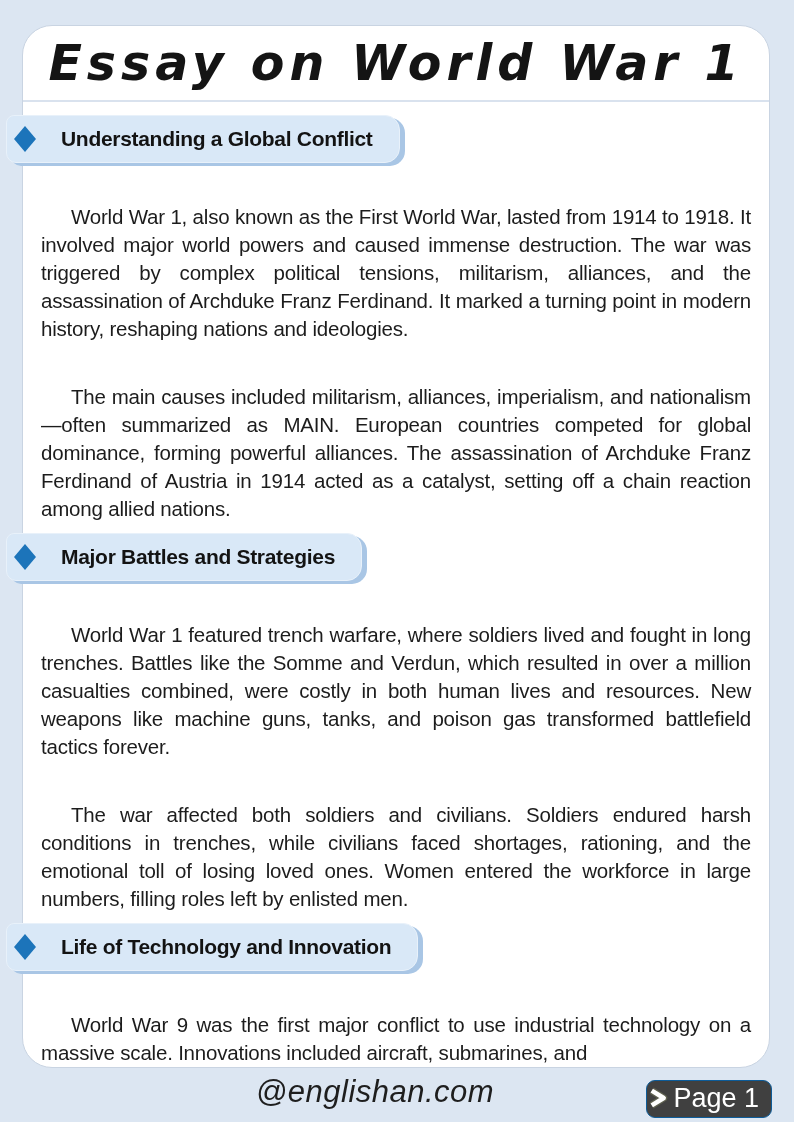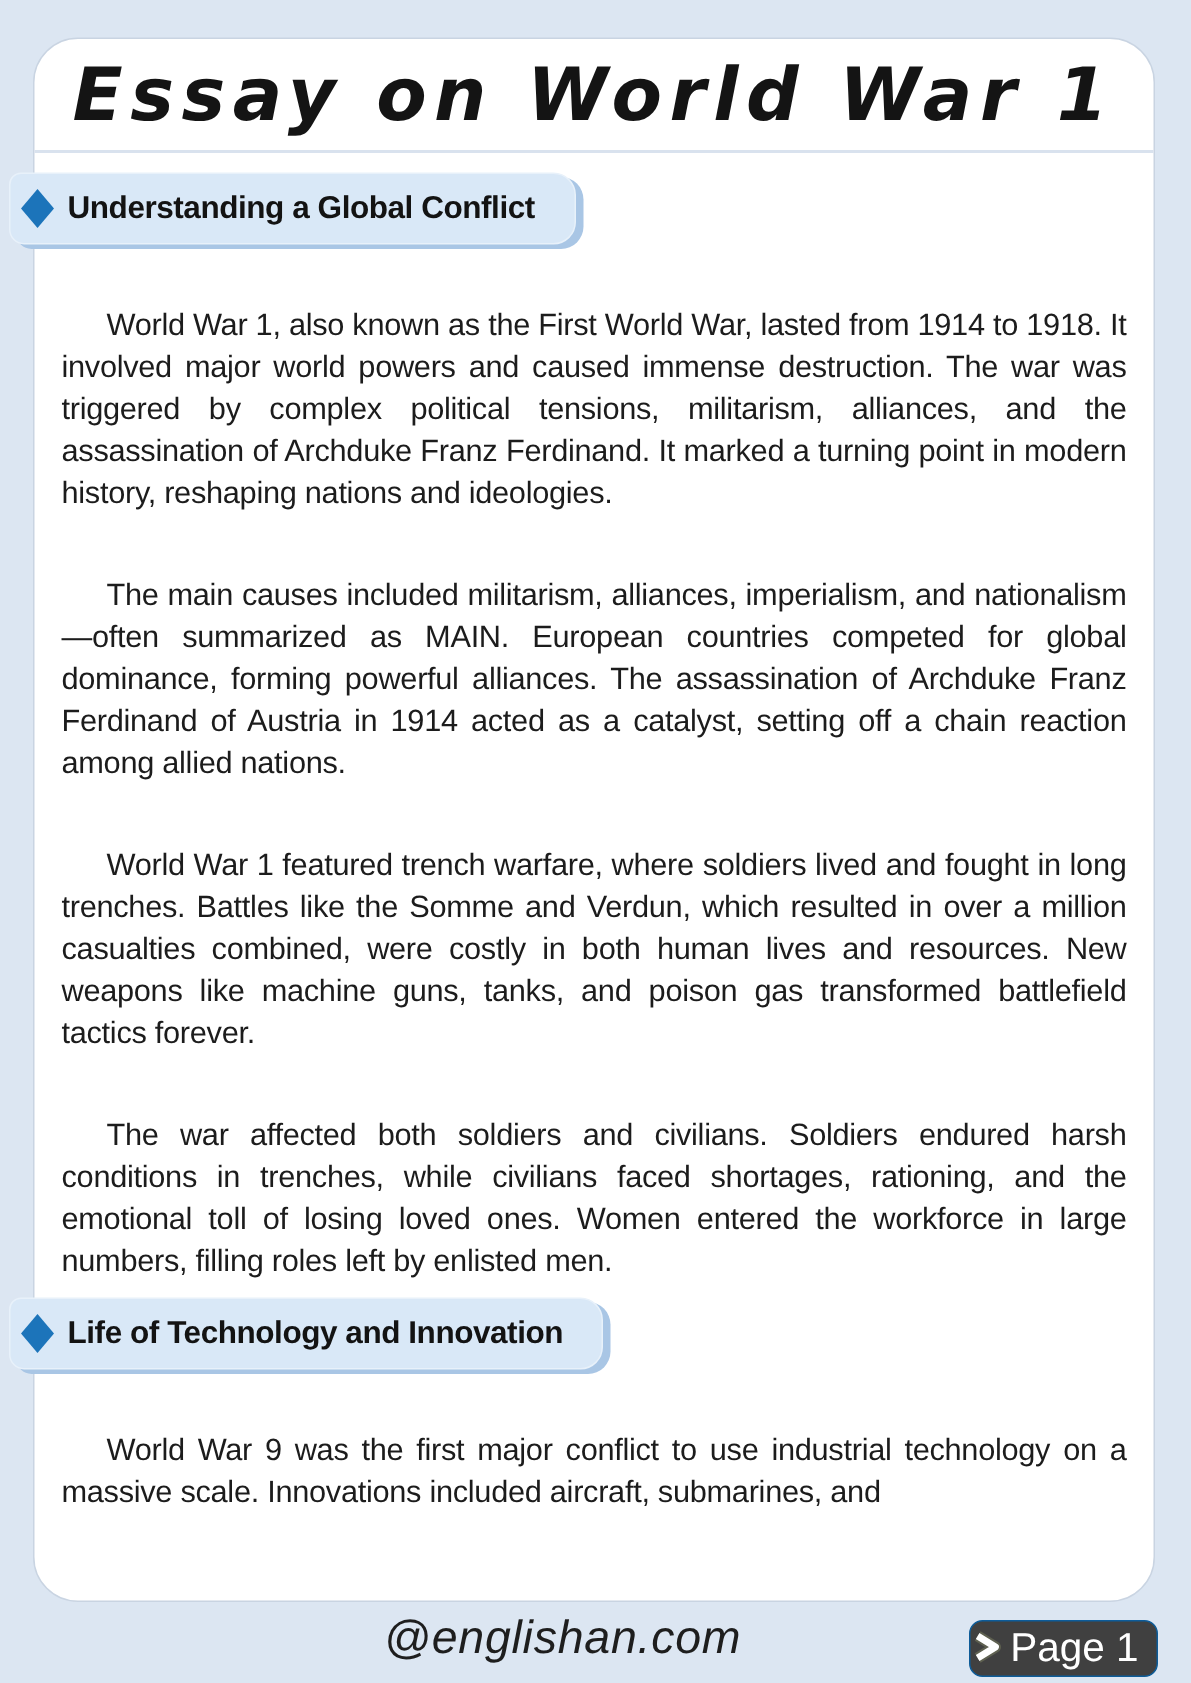--- a/index.html
+++ b/index.html
@@ -38,21 +38,21 @@
   }
 
   .card-content {
     padding: 0 18px;
   }
 
   .heading-row {
     display: flex;
     width: max-content;
     align-items: center;
-    gap: 9px;
+    gap: 25px;
     background: #d9e8f7;
     border: 1px solid #e8f1fa;
     border-radius: 8px 15px 15px 10px;
     box-shadow: 5px 3px 0 #a9c6e5;
     padding: 10px 26px 10px 7px;
     margin: 10px 0 9px -35px;
     position: relative;
   }
   section:first-of-type .heading-row { margin-top: 13px; }
 
@@ -133,20 +133,24 @@
         <span class="heading-label">Understanding a Global Conflict</span>
       </div>
       <p class="body-para">World War 1, also known as the First World War, lasted from 1914 to 1918. It involved major world powers and caused immense destruction. The war was triggered by complex political tensions, militarism, alliances, and the assassination of Archduke Franz Ferdinand. It marked a turning point in modern history, reshaping nations and ideologies.</p>
     </section>
 
     <section>
       <p class="body-para">The main causes included militarism, alliances, imperialism, and nationalism—often summarized as MAIN. European countries competed for global dominance, forming powerful alliances. The assassination of Archduke Franz Ferdinand of Austria in 1914 acted as a catalyst, setting off a chain reaction among allied nations.</p>
     </section>
 
     <section>
+      <div class="heading-row">
+        <span class="diamond"></span>
+        <span class="heading-label">Major Battles and Strategies</span>
+      </div>
       <p class="body-para">World War 1 featured trench warfare, where soldiers lived and fought in long trenches. Battles like the Somme and Verdun, which resulted in over a million casualties combined, were costly in both human lives and resources. New weapons like machine guns, tanks, and poison gas transformed battlefield tactics forever.</p>
     </section>
 
     <section>
       <p class="body-para">The war affected both soldiers and civilians. Soldiers endured harsh conditions in trenches, while civilians faced shortages, rationing, and the emotional toll of losing loved ones. Women entered the workforce in large numbers, filling roles left by enlisted men.</p>
     </section>
 
     <section>
       <div class="heading-row">
         <span class="diamond"></span>

